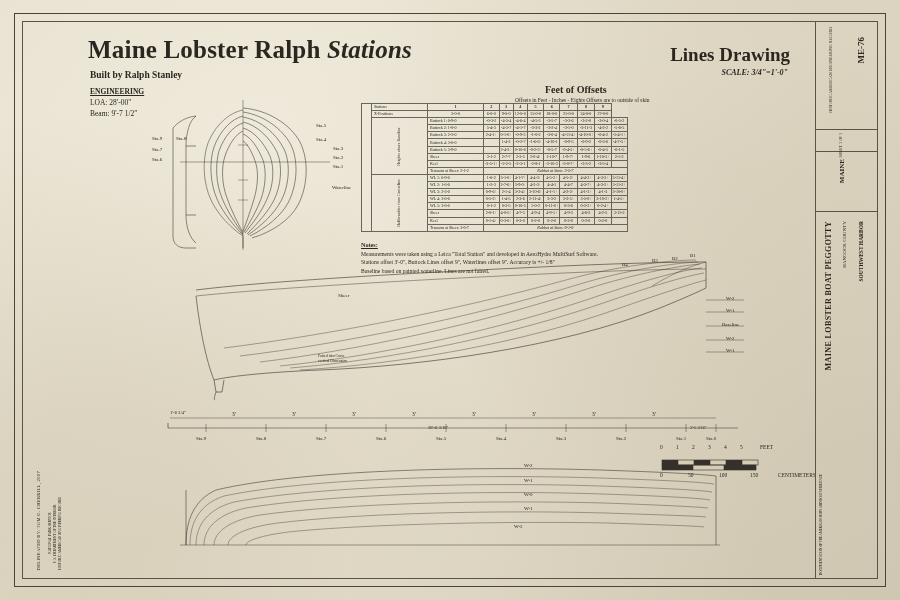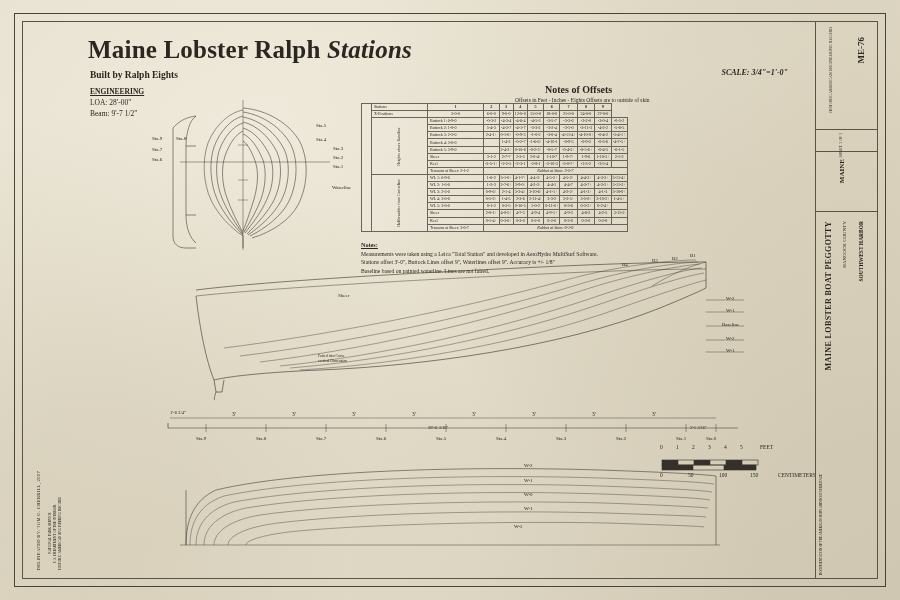--- a/index.html
+++ b/index.html
@@ -103,29 +103,30 @@
   }
 </style>
 </head>
 <body>
 
 <div id="sheet">
   <div class="frame-outer"></div>
   <div class="frame-inner"></div>
 
   <div class="title"><span>Maine Lobster Ralph </span><i>Stations</i></div>
-  <div class="builtby">Built by Ralph Eights</div>
+  <div class="builtby">Built by Ralph Stanley</div>
   <div class="particulars">
     <div class="hd">ENGINEERING</div>
     <div>LOA: 28'-00"</div>
     <div>Beam: 9'-7 1/2"</div>
   </div>
+  <div class="lines-drawing">Lines Drawing</div>
   <div class="scale">SCALE:  3/4"=1'-0"</div>
 
-  <div class="tbl-title">Notes of Offsets</div>
+  <div class="tbl-title">Feet of Offsets</div>
   <div class="tbl-sub">Offsets in Feet - Inches - Eights      Offsets are to outside of skin</div>
   <table class="offsets" id="offsets-table">
       <tbody>
         <tr>
           <td class="grp" rowspan="18"></td>
           <td class="lbl">Stations</td>
           <th>1</th>
           <th>2</th>
           <th>3</th>
           <th>4</th>

